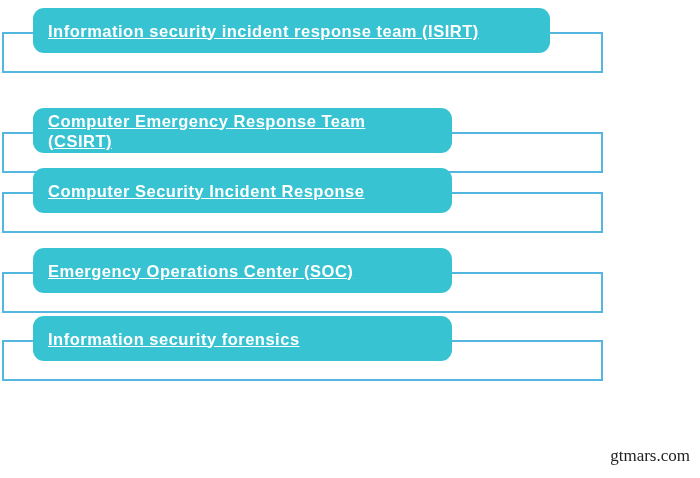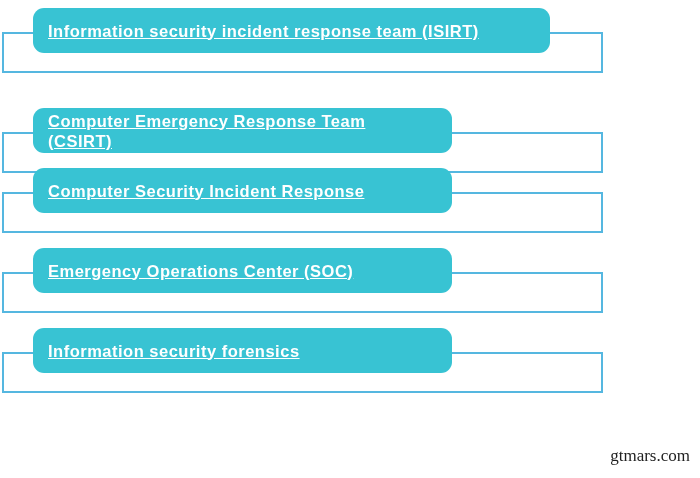--- a/index.html
+++ b/index.html
@@ -22,21 +22,21 @@
   .unit {
     position: absolute;
     left: 0;
     width: 700px;
     height: 80px;
   }
   .u0 { top: 8px; }
   .u1 { top: 100px; margin-top: 8px; }
   .u2 { top: 168px; }
   .u3 { top: 248px; }
-  .u4 { top: 328px; }
+  .u4 { top: 316px; }
 
   .outline {
     position: absolute;
     left: 2px;
     top: 24px;
     width: 601px;
     height: 41px;
     box-sizing: border-box;
     border: 2px solid var(--outline-border, #55b7e0);
     background: #ffffff;

